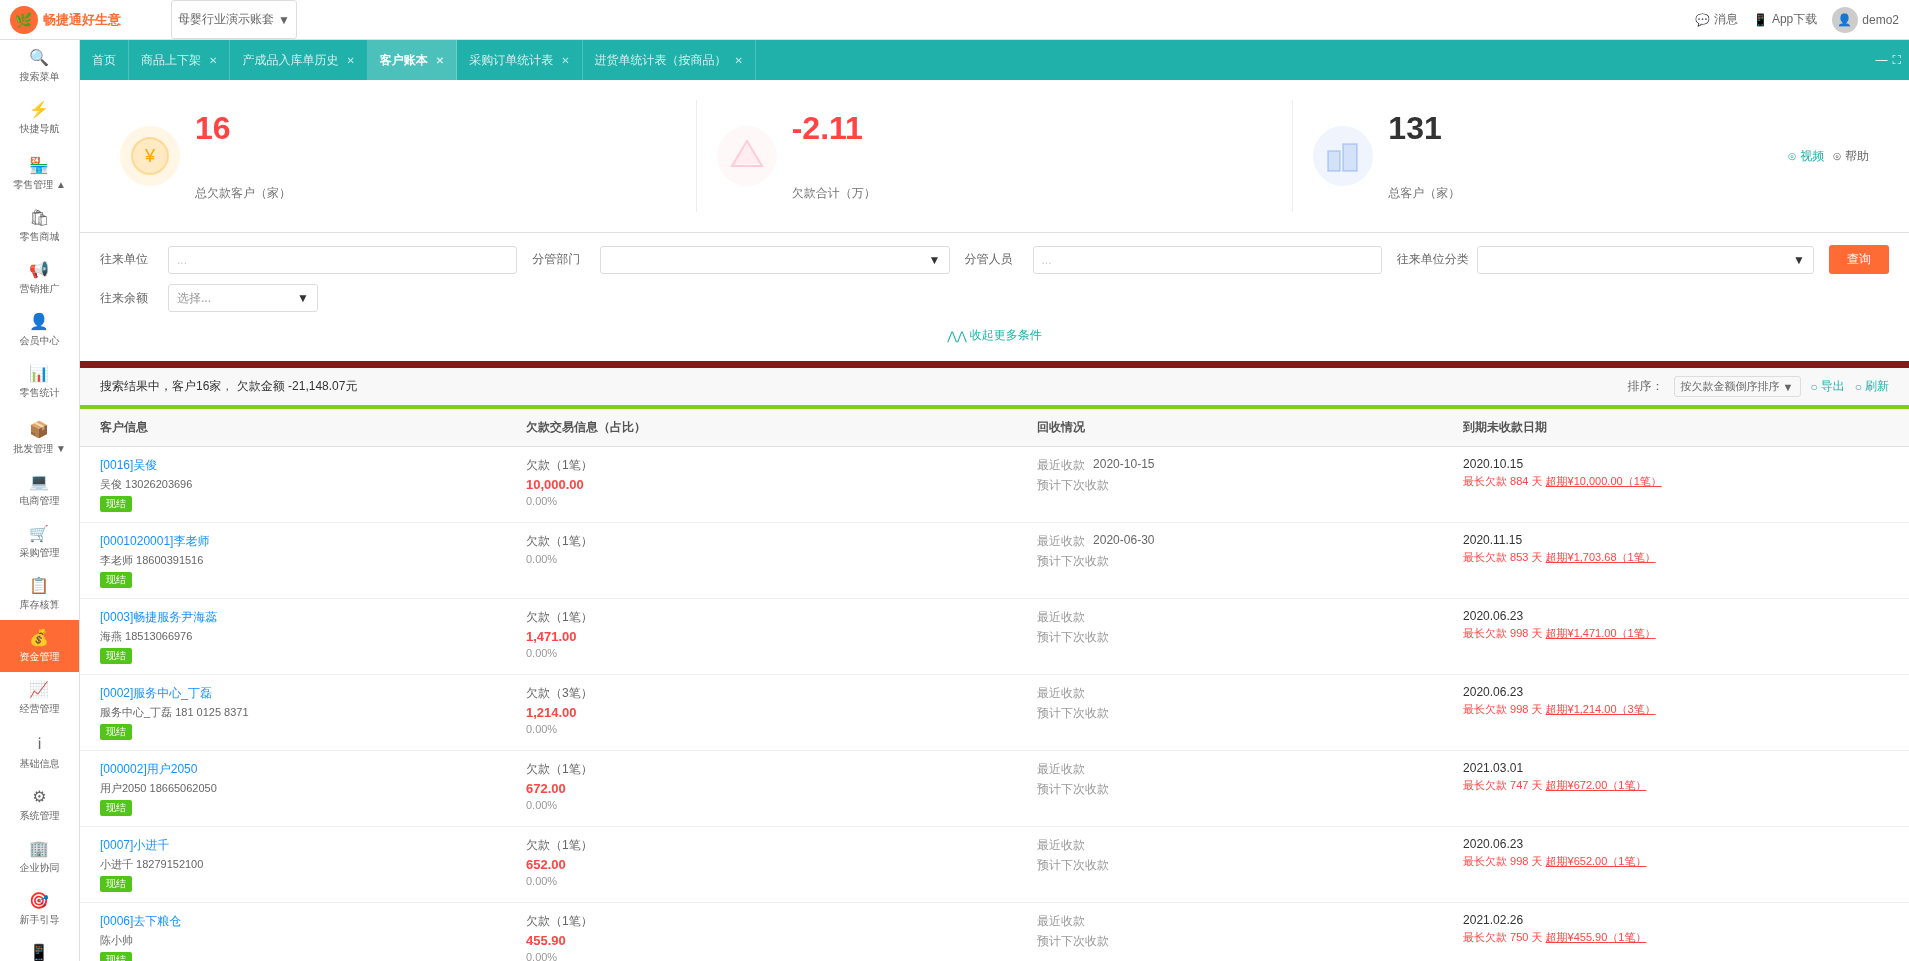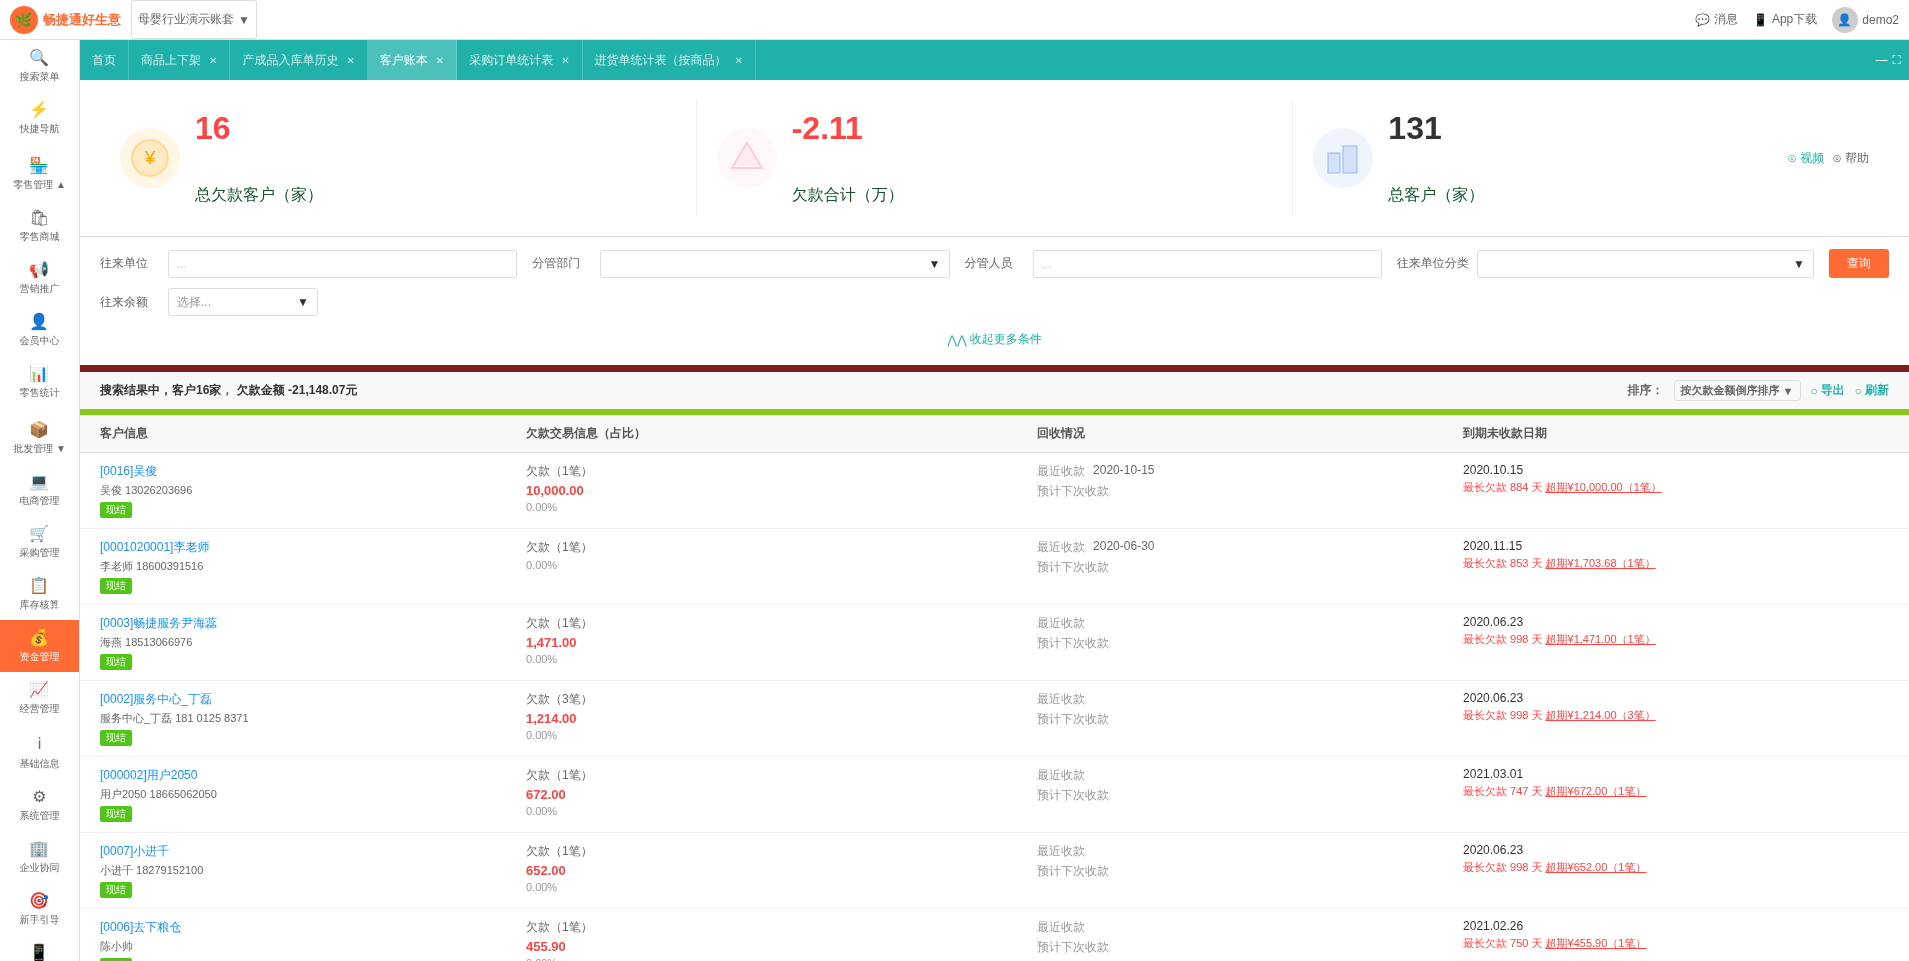--- a/index.html
+++ b/index.html
@@ -5,76 +5,76 @@
     * { margin: 0; padding: 0; box-sizing: border-box; }
     body { font-family: 'Microsoft YaHei', Arial, sans-serif; font-size: 12px; background: #f0f0f0; color: #333; overflow: hidden; }
 
     
     .app-container { display: flex; flex-direction: column; height: 961px; width: 1909px; }
     .top-bar { height: 40px; background: #fff; display: flex; align-items: center; padding: 0 10px; border-bottom: 1px solid #e0e0e0; justify-content: space-between; }
     .top-bar-left { display: flex; align-items: center; gap: 10px; }
     .logo { display: flex; align-items: center; gap: 5px; }
     .logo-icon { width: 28px; height: 28px; background: #ff6b35; border-radius: 50%; display: flex; align-items: center; justify-content: center; color: white; font-size: 14px; }
     .logo-text { color: #ff6b35; font-size: 13px; font-weight: bold; }
-    .industry-selector { color: #666; font-size: 12px; cursor: pointer; padding: 10px 6px; border: 1px solid #ddd; border-radius: 3px; display: flex; align-items: center; gap: 4px; }
+    .industry-selector { color: #666; font-size: 12px; cursor: pointer; padding: 10px 6px; border: 1px solid #ddd; border-radius: 3px; display: flex; align-items: center; gap: 4px; margin-left: 40px; }
     .top-bar-right { display: flex; align-items: center; gap: 15px; }
     .top-bar-action { display: flex; align-items: center; gap: 4px; color: #666; cursor: pointer; font-size: 12px; }
     .avatar { width: 26px; height: 26px; border-radius: 50%; background: #ccc; display: flex; align-items: center; justify-content: center; overflow: hidden; }
 
     
     .main-layout { display: flex; flex: 1; overflow: hidden; }
     
     
     .sidebar { width: 80px; background: #fff; border-right: 1px solid #e0e0e0; display: flex; flex-direction: column; overflow-y: auto; }
     .sidebar-item { display: flex; flex-direction: column; align-items: center; padding: 8px 4px; cursor: pointer; color: #666; font-size: 11px; gap: 3px; }
     .sidebar-item.active { background: #ff6b35; color: white; }
     .sidebar-item .icon { font-size: 16px; }
     .sidebar-divider { height: 1px; background: #eee; margin: 2px 8px; }
 
     
     .content-area { flex: 1; display: flex; flex-direction: column; overflow: hidden; }
     
     
     .tab-bar { height: 40px; background: #20b2aa; display: flex; align-items: center; overflow: hidden; }
     .tab { display: flex; align-items: center; gap: 5px; padding: 0 12px; height: 100%; cursor: pointer; color: rgba(255,255,255,0.8); font-size: 12px; border-right: 1px solid rgba(255,255,255,0.2); white-space: nowrap; }
-    .tab.active { background: rgba(255,255,255,0.2); color: white; font-weight: normal; }
+    .tab.active { background: rgba(255,255,255,0.2); color: white; font-weight: bold; }
     .tab .close-btn { color: rgba(255,255,255,0.7); font-size: 10px; margin-left: 3px; cursor: pointer; }
     .tab-spacer { flex: 1; }
     .tab-controls { display: flex; align-items: center; padding: 0 8px; gap: 5px; color: white; }
 
     
     .page-content { flex: 1; overflow-y: auto; background: #f5f5f5; }
 
     
     .stats-row { display: flex; background: white; margin: 0; padding: 20px; gap: 0; border-bottom: 1px solid #e0e0e0; }
     .stat-card { flex: 1; display: flex; align-items: center; gap: 15px; padding: 10px 20px; border-right: 1px solid #eee; }
     .stat-card:last-child { border-right: none; }
     .stat-icon { width: 60px; height: 60px; border-radius: 50%; display: flex; align-items: center; justify-content: center; font-size: 24px; }
     .stat-icon.orange { background: rgba(255,165,0,0.1); color: #ffa500; }
     .stat-icon.pink { background: rgba(255,182,193,0.1); color: #ff69b4; }
     .stat-icon.blue { background: rgba(100,149,237,0.1); color: #6495ed; }
     .stat-info { display: flex; flex-direction: column; gap: 4px; }
     .stat-value { font-size: 32px; font-weight: bold; }
     .stat-value.red { color: #ff4444; }
     .stat-value.black { color: #333; }
-    .stat-label { font-size: 16px; color: #14532d; margin-top: 34px; }
+    .stat-label { font-size: 12px; color: #737373; margin-top: 34px; }
     .stat-card-actions { margin-left: auto; display: flex; gap: 8px; font-size: 12px; color: #666; }
 
     
     .filter-area { background: white; padding: 12px 20px; border-bottom: 7px solid #7f1d1d; }
     .filter-row { display: flex; align-items: center; gap: 15px; margin-bottom: 10px; }
     .filter-item { display: flex; align-items: center; gap: 8px; flex: 1; }
     .filter-label { color: #666; white-space: nowrap; font-size: 12px; min-width: 60px; }
     .filter-input { flex: 1; height: 28px; border: 1px solid #ddd; border-radius: 3px; padding: 0 8px; font-size: 12px; display: flex; align-items: center; justify-content: space-between; cursor: pointer; background: white; }
     .filter-select { flex: 1; height: 28px; border: 1px solid #ddd; border-radius: 3px; padding: 0 8px; font-size: 12px; display: flex; align-items: center; justify-content: space-between; cursor: pointer; background: white; }
     .search-btn { background: #ff6b35; color: white; border: none; padding: 6px 18px; border-radius: 3px; cursor: pointer; font-size: 12px; }
     .collapse-btn { color: #20b2aa; font-size: 12px; cursor: pointer; display: flex; align-items: center; gap: 3px; justify-content: center; padding: 5px; }
 
     
-    .results-bar { background: #f8f8f8; padding: 8px 20px; display: flex; align-items: center; justify-content: space-between; border-bottom: 6px solid #84cc16; font-weight: bold; }
+    .results-bar { background: #f8f8f8; padding: 8px 20px; display: flex; align-items: center; justify-content: space-between; border-bottom: 4px solid #84cc16; }
     .results-info { font-size: 12px; color: #666; }
     .results-info span { color: #333; }
     .results-actions { display: flex; align-items: center; gap: 10px; font-size: 12px; color: #666; }
     .sort-select { border: 1px solid #ddd; border-radius: 3px; padding: 2px 6px; font-size: 11px; cursor: pointer; display: flex; align-items: center; gap: 3px; }
     .action-btn { color: #20b2aa; cursor: pointer; display: flex; align-items: center; gap: 3px; }
 
     
     .table-container { background: white; }
     .table-header { display: flex; padding: 10px 20px; background: #f8f8f8; border-bottom: 1px solid #e0e0e0; font-weight: bold; font-size: 12px; color: #555; }
     .col-customer { flex: 2.5; }

